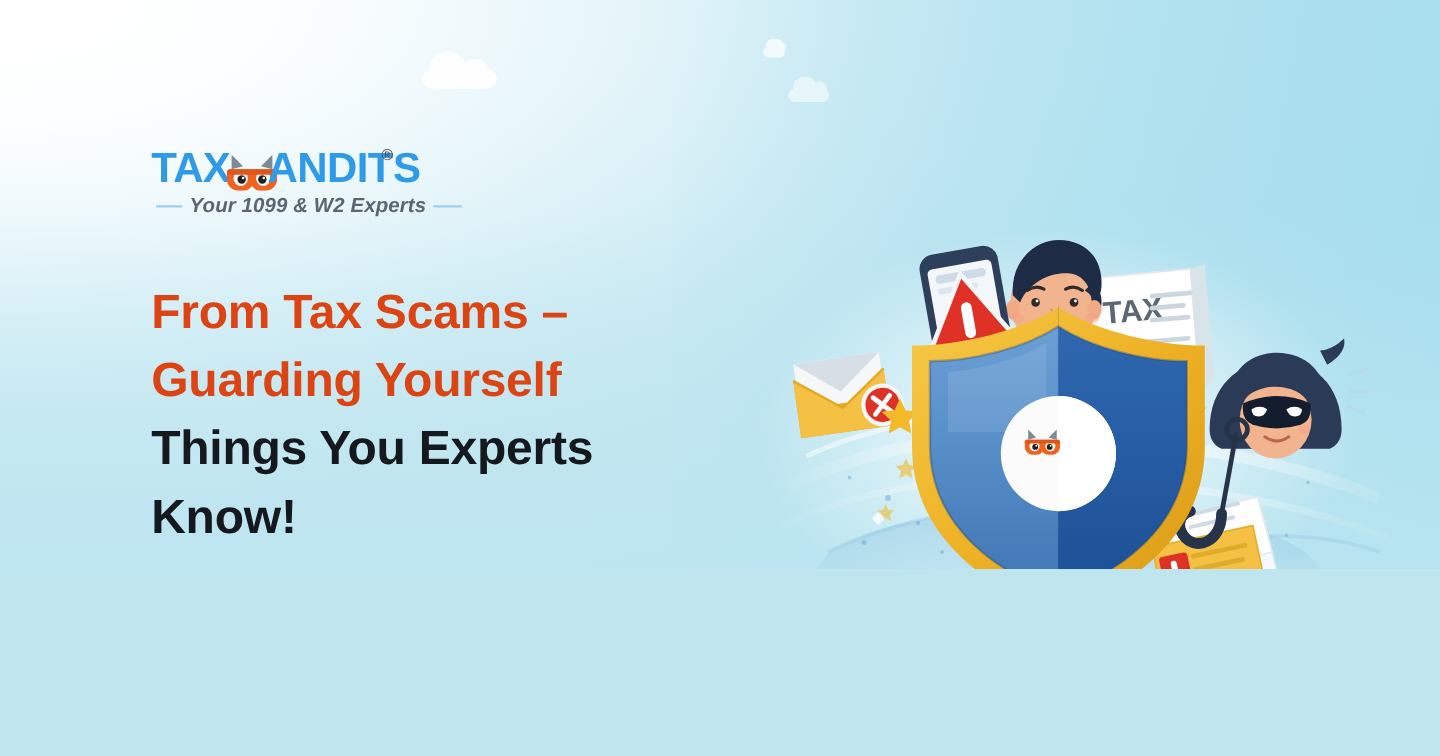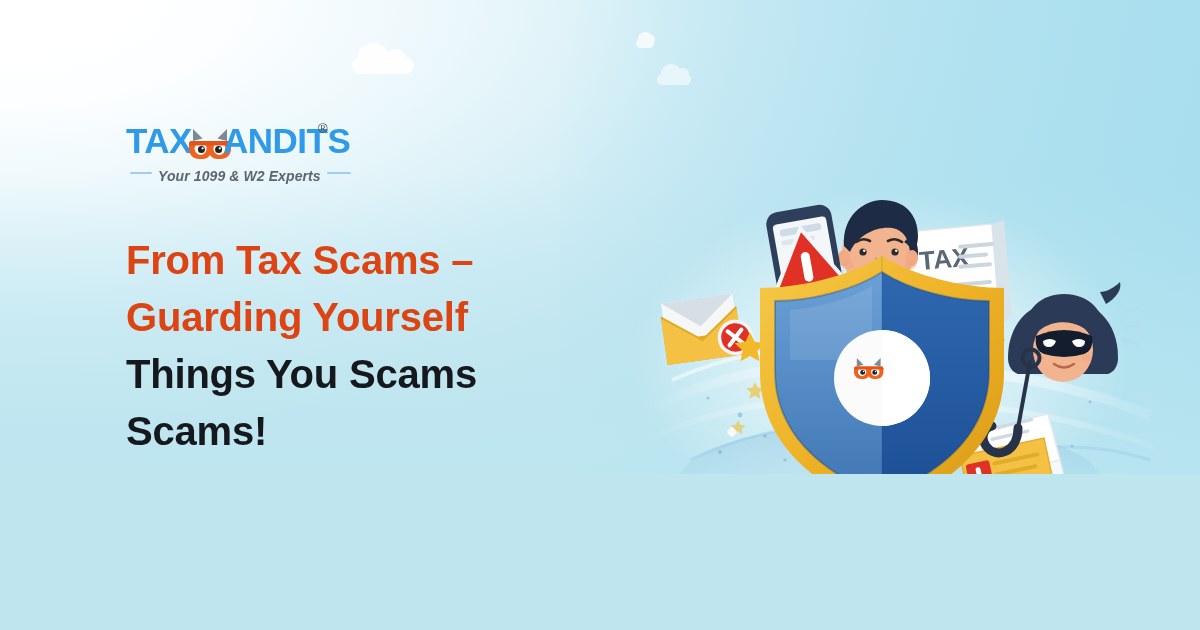--- a/index.html
+++ b/index.html
@@ -60,22 +60,22 @@
     font-size:13px; color:#4a4a4a; font-weight:normal;
   }
   .logo-mask { position:absolute; left:63px; top:7px; width:42px; height:30px; }
   .logo-tagline-row {
     position:absolute; left:4px; top:40px; width:206px;
     display:flex; align-items:center; gap:6px;
   }
   .tag-rule { flex:0 0 22px; height:2px; background:#9ecff0; border-radius:2px; }
   .tag-rule.right { flex:0 0 24px; }
   .logo-tagline {
-    font-size:14px; font-style:italic; font-weight:bold;
-    color:#5d6570; letter-spacing:.1px; white-space:nowrap;margin-top:6px;
+    font-size:17px; font-style:italic; font-weight:bold;
+    color:#5d6570; letter-spacing:.1px; white-space:nowrap;
   }
 
   
   .headline {
     position:absolute; left:126px; top:232px; width:450px;
   }
   .headline .line {
     font-size:40px; font-weight:bold; line-height:57px;
     letter-spacing:-.2px; white-space:nowrap;
   }
@@ -134,22 +134,22 @@
     <div class="logo-tagline-row">
       <span class="tag-rule"></span>
       <span class="logo-tagline">Your 1099 &amp; W2 Experts</span>
       <span class="tag-rule right"></span>
     </div>
   </div>
 
   <div class="headline">
     <div class="line orange">From Tax Scams –</div>
     <div class="line orange">Guarding Yourself</div>
-    <div class="line dark">Things You Scams</div>
-    <div class="line dark">Scams!</div>
+    <div class="line dark">Things You Experts</div>
+    <div class="line dark">Know!</div>
   </div>
 
   <div class="title-underline">
     <svg viewBox="0 0 250 7" width="250" height="7" preserveAspectRatio="none" aria-hidden="true">
       <path d="M0 2.0 C 60 0.6, 150 2.4, 250 3.4 L250 5.1 C150 4.6, 60 4.6, 0 5.0 Z" fill="#dc4513"></path>
       <path d="M186 3.0 C206 3.2, 228 3.6, 250 3.9 L250 4.9 C228 4.7, 206 4.5, 186 4.3 Z" fill="#dc4513" opacity=".45"></path>
     </svg>
   </div>
 
   <div class="illustration">

